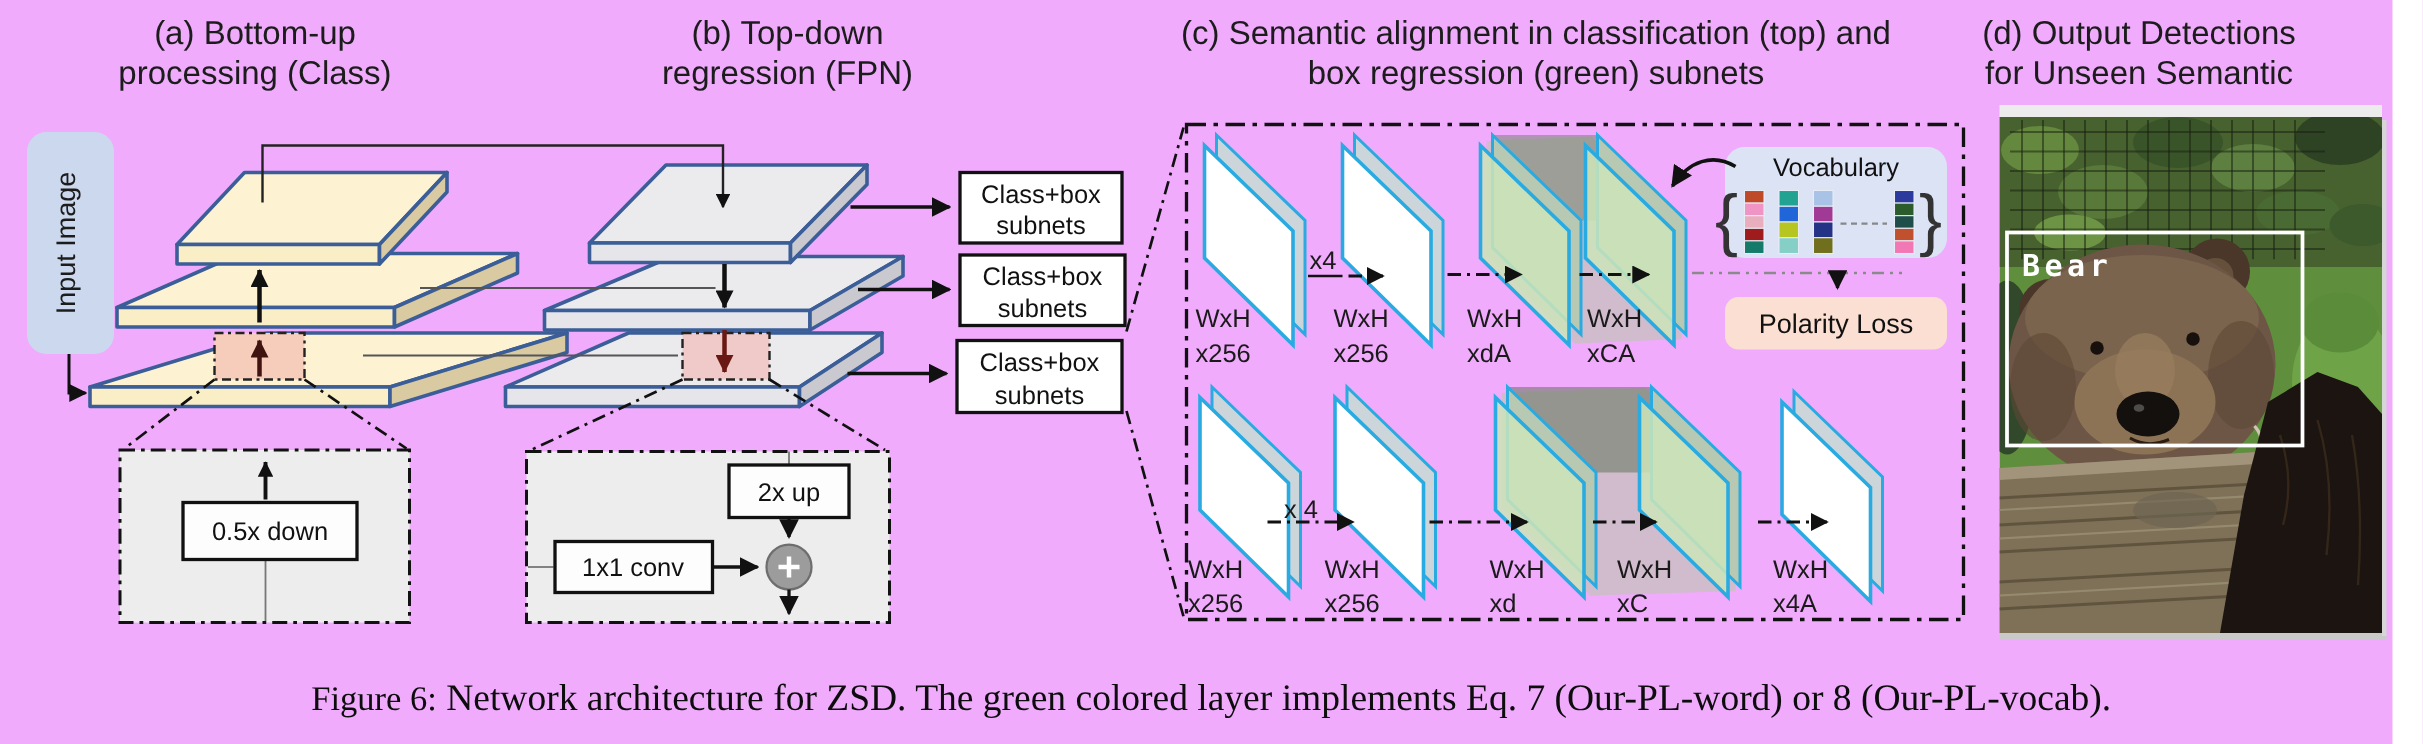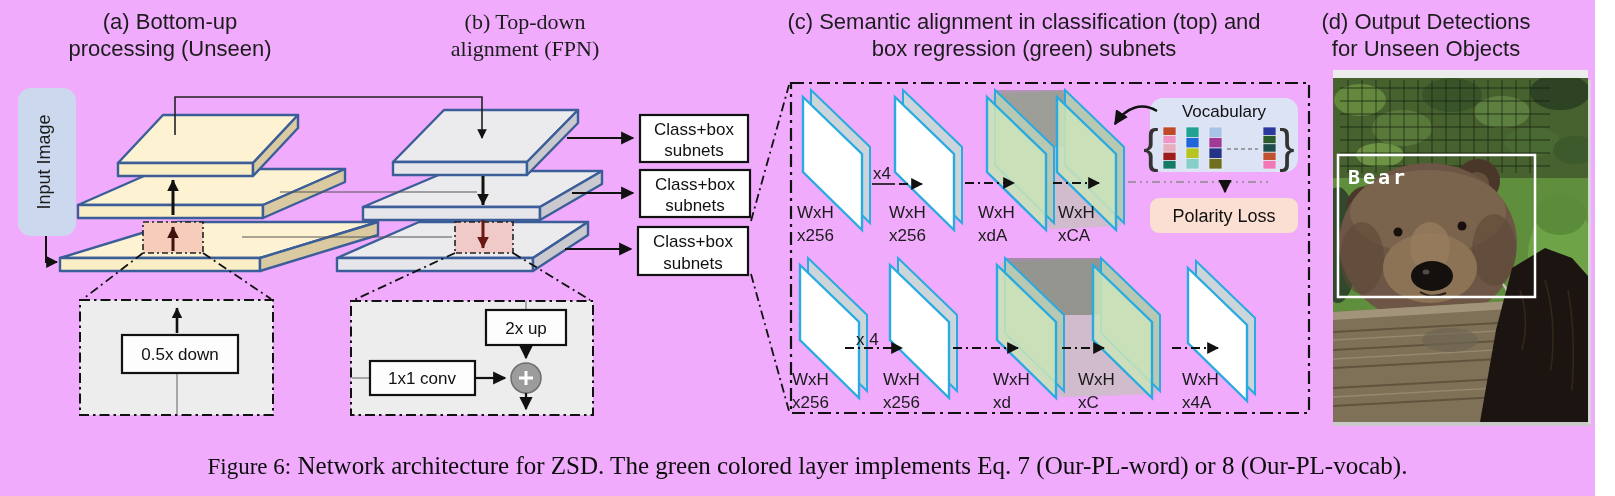--- a/index.html
+++ b/index.html
@@ -21,33 +21,33 @@
   .t-bear{font:700 20px "DejaVu Sans Mono",monospace;fill:#ffffff;letter-spacing:3px;}
 </style>
 </head>
 <body>
 
 <div id="stage">
 
   
   <div class="panel-title" style="left:20px;top:8px;width:300px;">
     <div>(a)  Bottom-up</div>
-    <div>processing (Unseen)</div>
-  </div>
-  <div class="panel-title" style="left:375px;top:8px;width:300px;font-family:Liberation Serif, serif;">
+    <div>processing (Class)</div>
+  </div>
+  <div class="panel-title" style="left:375px;top:8px;width:300px;">
     <div>(b) Top-down</div>
-    <div>alignment (FPN)</div>
+    <div>regression (FPN)</div>
   </div>
   <div class="panel-title" style="left:744px;top:8px;width:560px;text-align:center;">
     <div>(c) Semantic alignment in classification (top) and</div>
     <div>box regression (green) subnets</div>
   </div>
   <div class="panel-title" style="left:1276px;top:8px;width:300px;">
     <div>(d) Output Detections</div>
-    <div>for Unseen Objects</div>
+    <div>for Unseen Semantic</div>
   </div>
 
   <svg width="1615" height="496" viewBox="0 0 1615 496">
     <defs>
       <marker id="m6" markerWidth="6" markerHeight="6" refX="5.4" refY="3" orient="auto">
         <path d="M0,0 L6,3 L0,6 z" fill="#111"></path>
         </marker>
       <marker id="m4" markerWidth="4.5" markerHeight="4" refX="3.8" refY="2" orient="auto">
         <path d="M0,0 L4,2 L0,4 z" fill="#111"></path>
         </marker>

